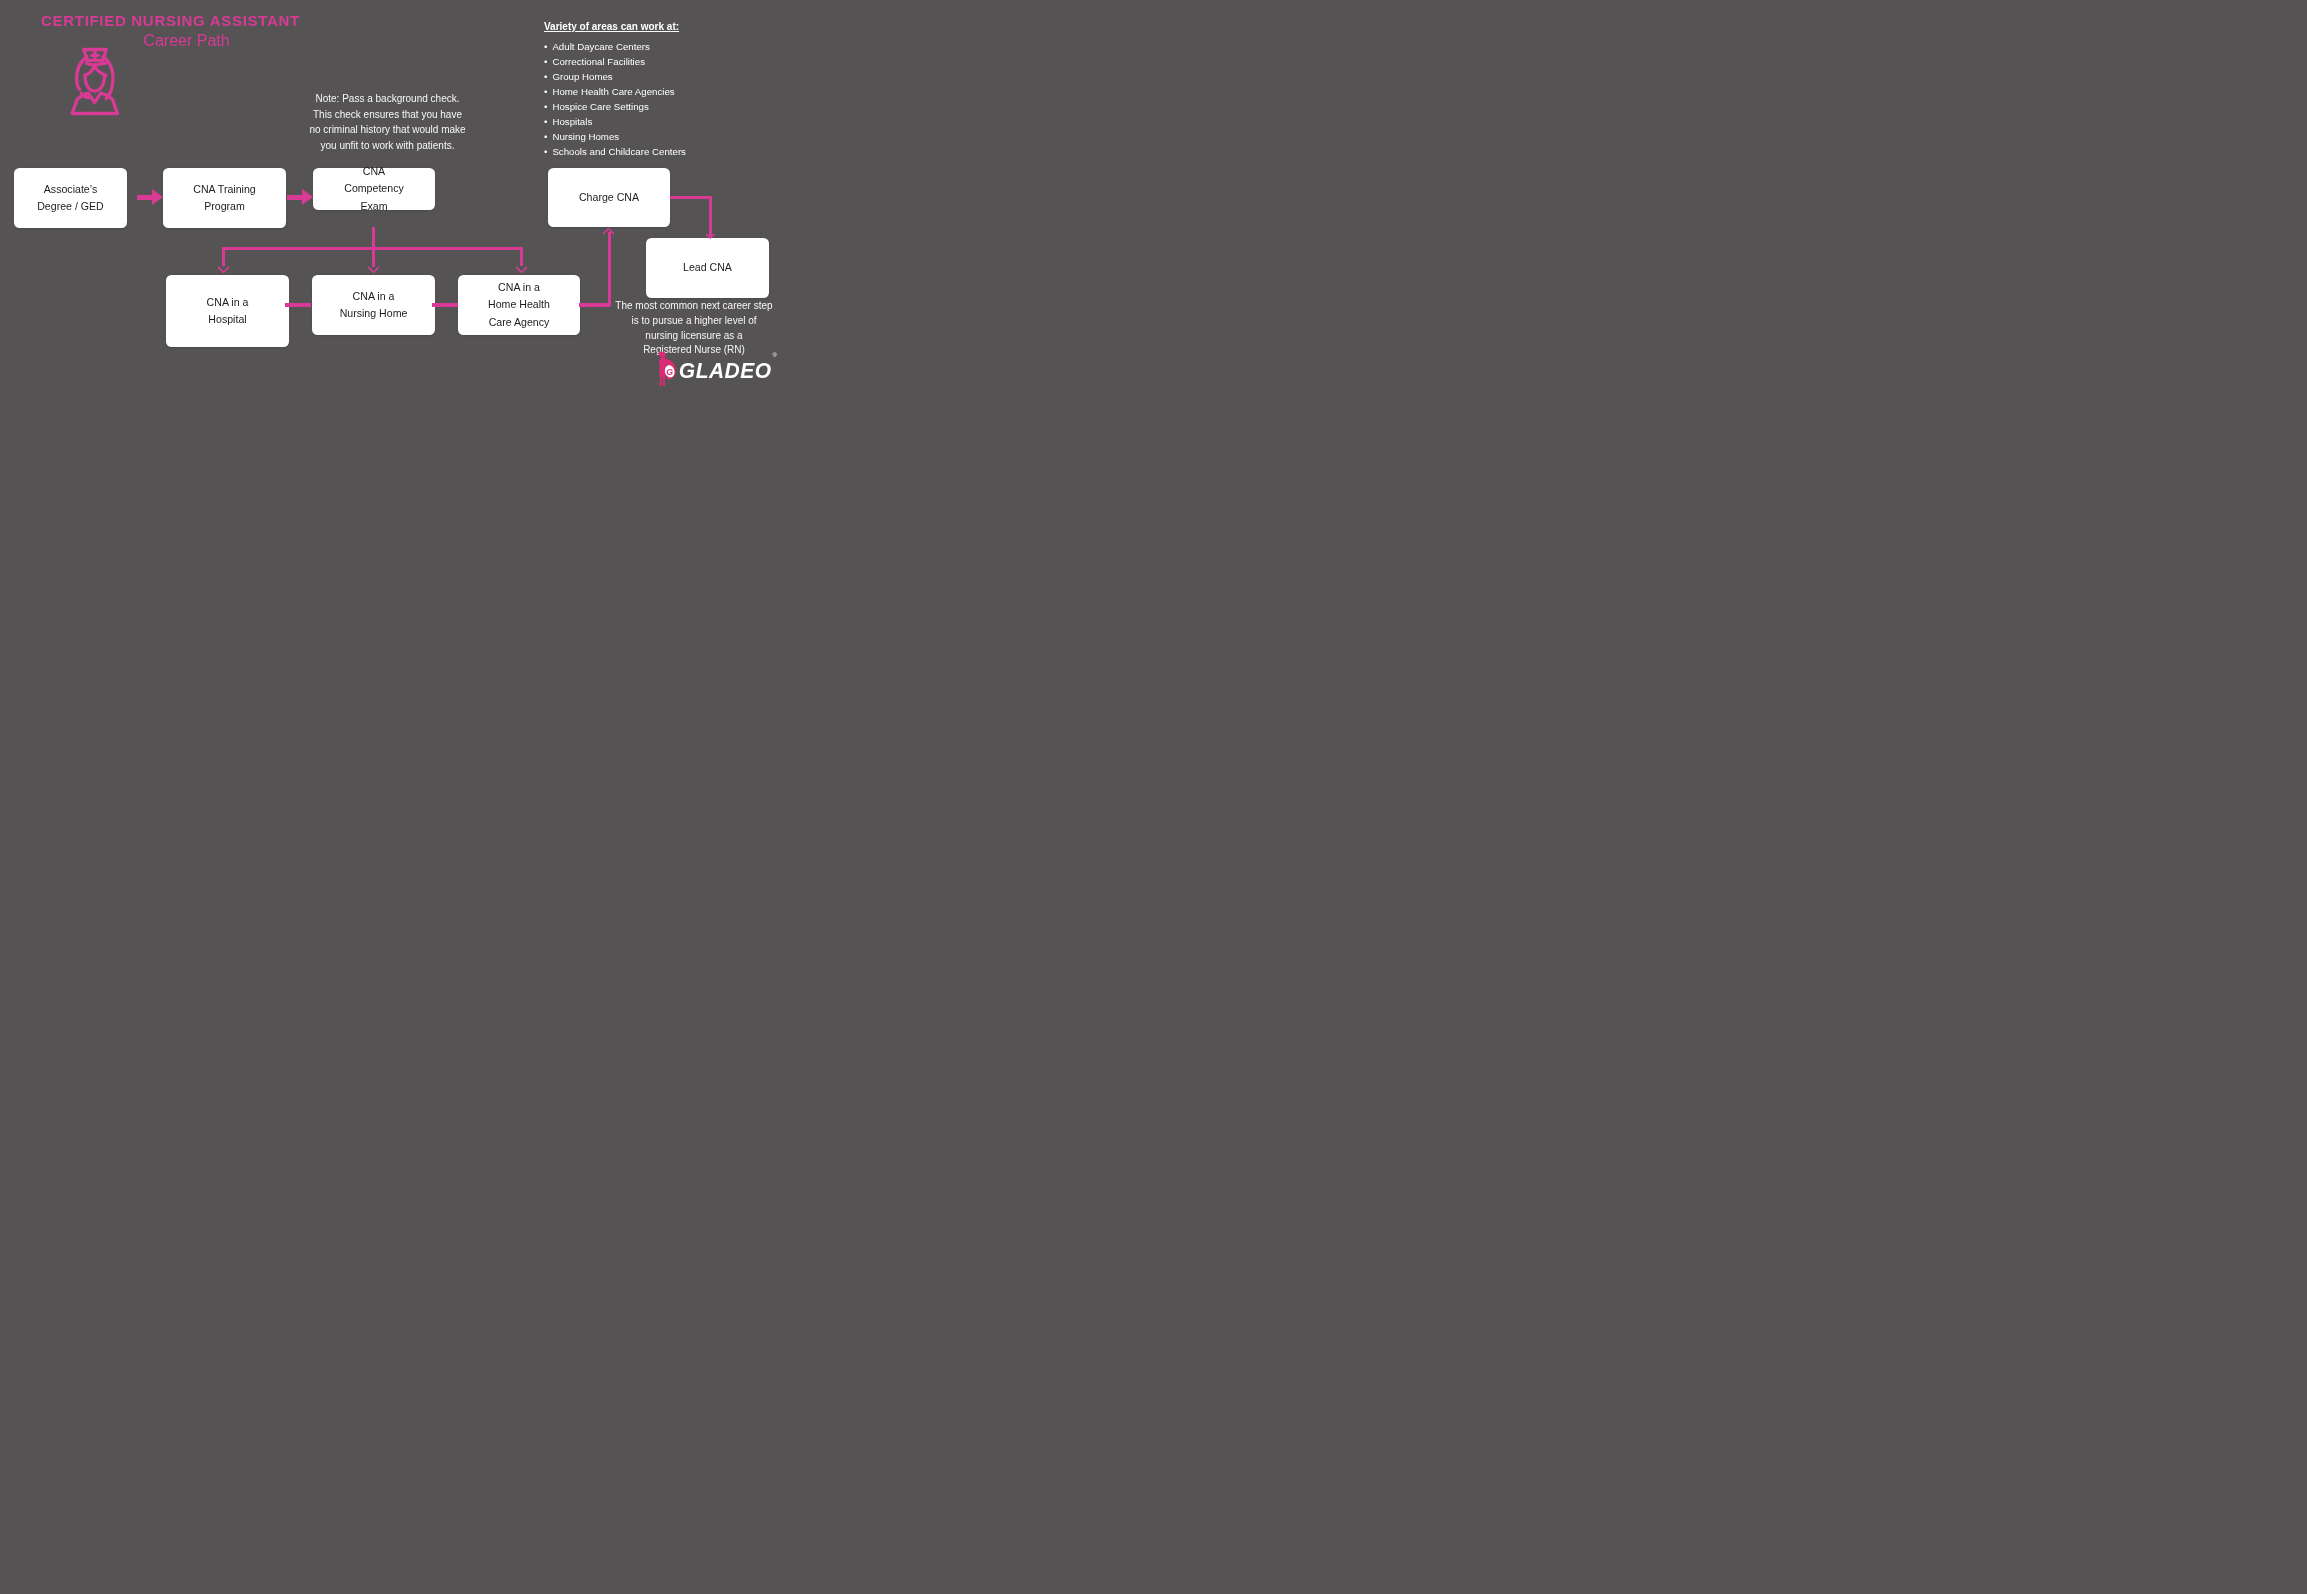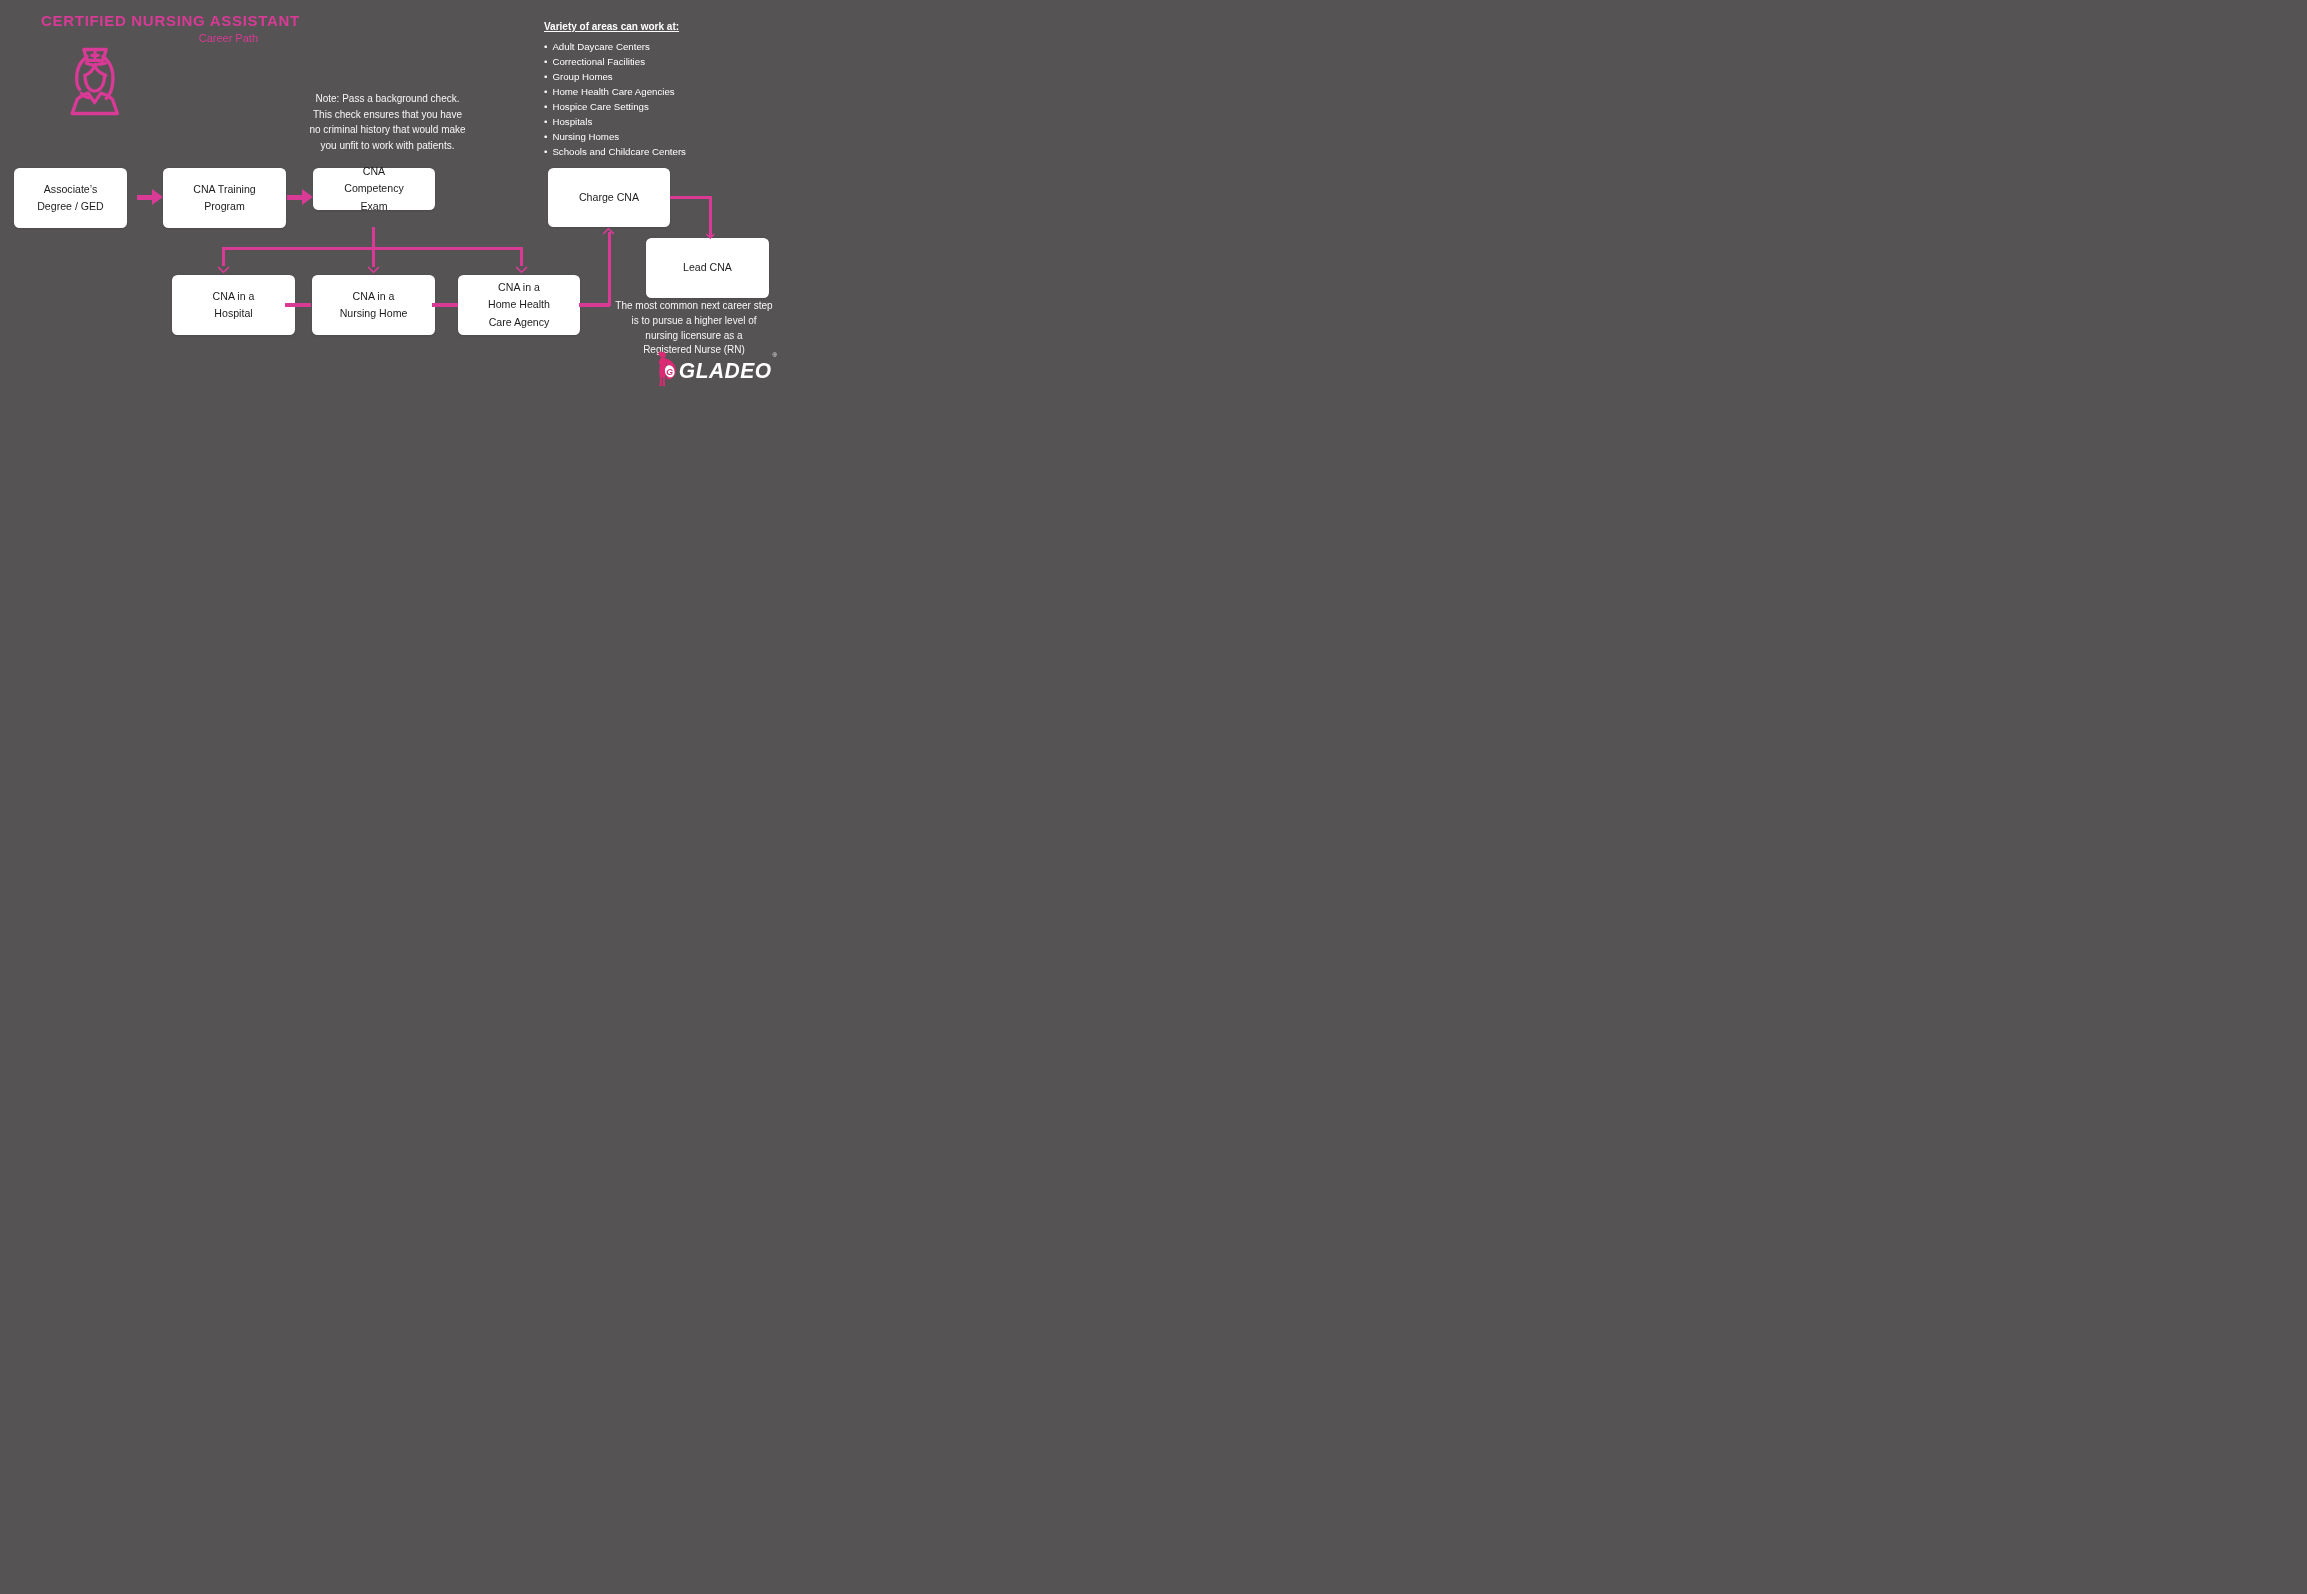--- a/index.html
+++ b/index.html
@@ -9,43 +9,43 @@
   html,body{margin:0;padding:0;background:var(--background);}
   #stage{
     position:relative;width:797px;height:399px;overflow:hidden;
     background:var(--background);
     font-family:"Liberation Sans",sans-serif;
     padding-left:40px;
   }
   
   .title{position:absolute;left:41px;top:12px;font-size:15px;font-weight:700;
          letter-spacing:0.7px;color:var(--accent);white-space:nowrap;}
-  .subtitle{position:absolute;left:115px;top:32px;width:143px;text-align:right;
-            font-size:11px;color:var(--accent);}
+  .subtitle{position:absolute;left:115px;top:32px;width:143px;text-align:center;
+            font-size:16px;color:var(--accent);}
   .nurse{position:absolute;left:68px;top:44px;width:54px;height:75px;color:var(--accent);}
   .nurse svg{width:100%;height:100%;}
   
   .note{position:absolute;left:286px;top:91px;width:203px;text-align:center;
         color:var(--text);font-size:10px;line-height:15.7px;}
   
   .areas{position:absolute;left:544px;top:21px;color:#fff;}
   .areas-heading{font-size:10px;font-weight:700;margin:0 0 7.4px 0;text-decoration:underline;}
   .areas ul{list-style:none;margin:0;padding:0;}
   .areas li{font-size:9.7px;line-height:15px;display:flex;}
   .bullet{margin-right:5px;}
   
   .node{position:absolute;background:var(--box-bg);border-radius:5.5px;
         display:flex;align-items:center;justify-content:center;text-align:center;
         color:var(--box-text);font-size:10.6px;line-height:17.5px;
         box-shadow:0 0.9px 2.3px rgba(0,0,0,0.12);}
   .node .label{display:inline-block;}
   #node-degree{left:14px;top:168px;width:113px;height:60px}
   #node-training{left:163px;top:168px;width:123px;height:60px}
   #node-exam{left:313px;top:168px;width:122px;height:42px}
-  #node-hospital{left:172px;top:275px;width:123px;height:60px}
+  #node-hospital{left:166px;top:275px;width:123px;height:72px}
   #node-nursing-home{left:312px;top:275px;width:123px;height:60px}
   #node-home-health{left:458px;top:275px;width:122px;height:60px}
   #node-charge{left:548px;top:168px;width:122px;height:59px}
   #node-lead{left:646px;top:238px;width:123px;height:60px}
   #node-degree .label{max-width:81px}
   #node-training .label{max-width:76px}
   #node-exam .label{max-width:69px}
   #node-hospital .label{max-width:55px}
   #node-nursing-home .label{max-width:69px}
   #node-home-health .label{max-width:65px}

